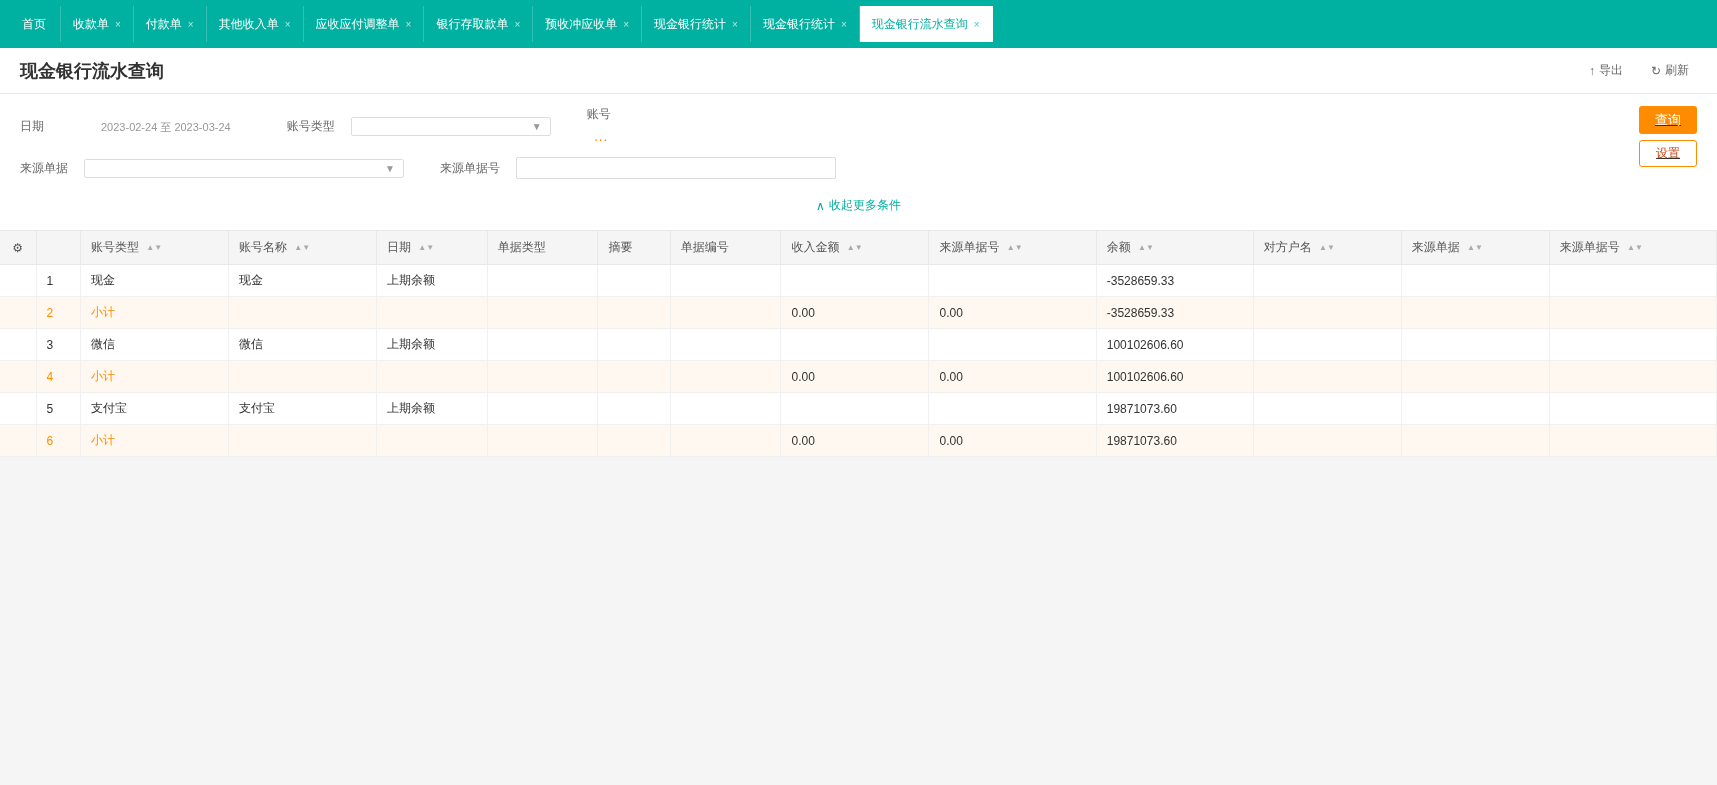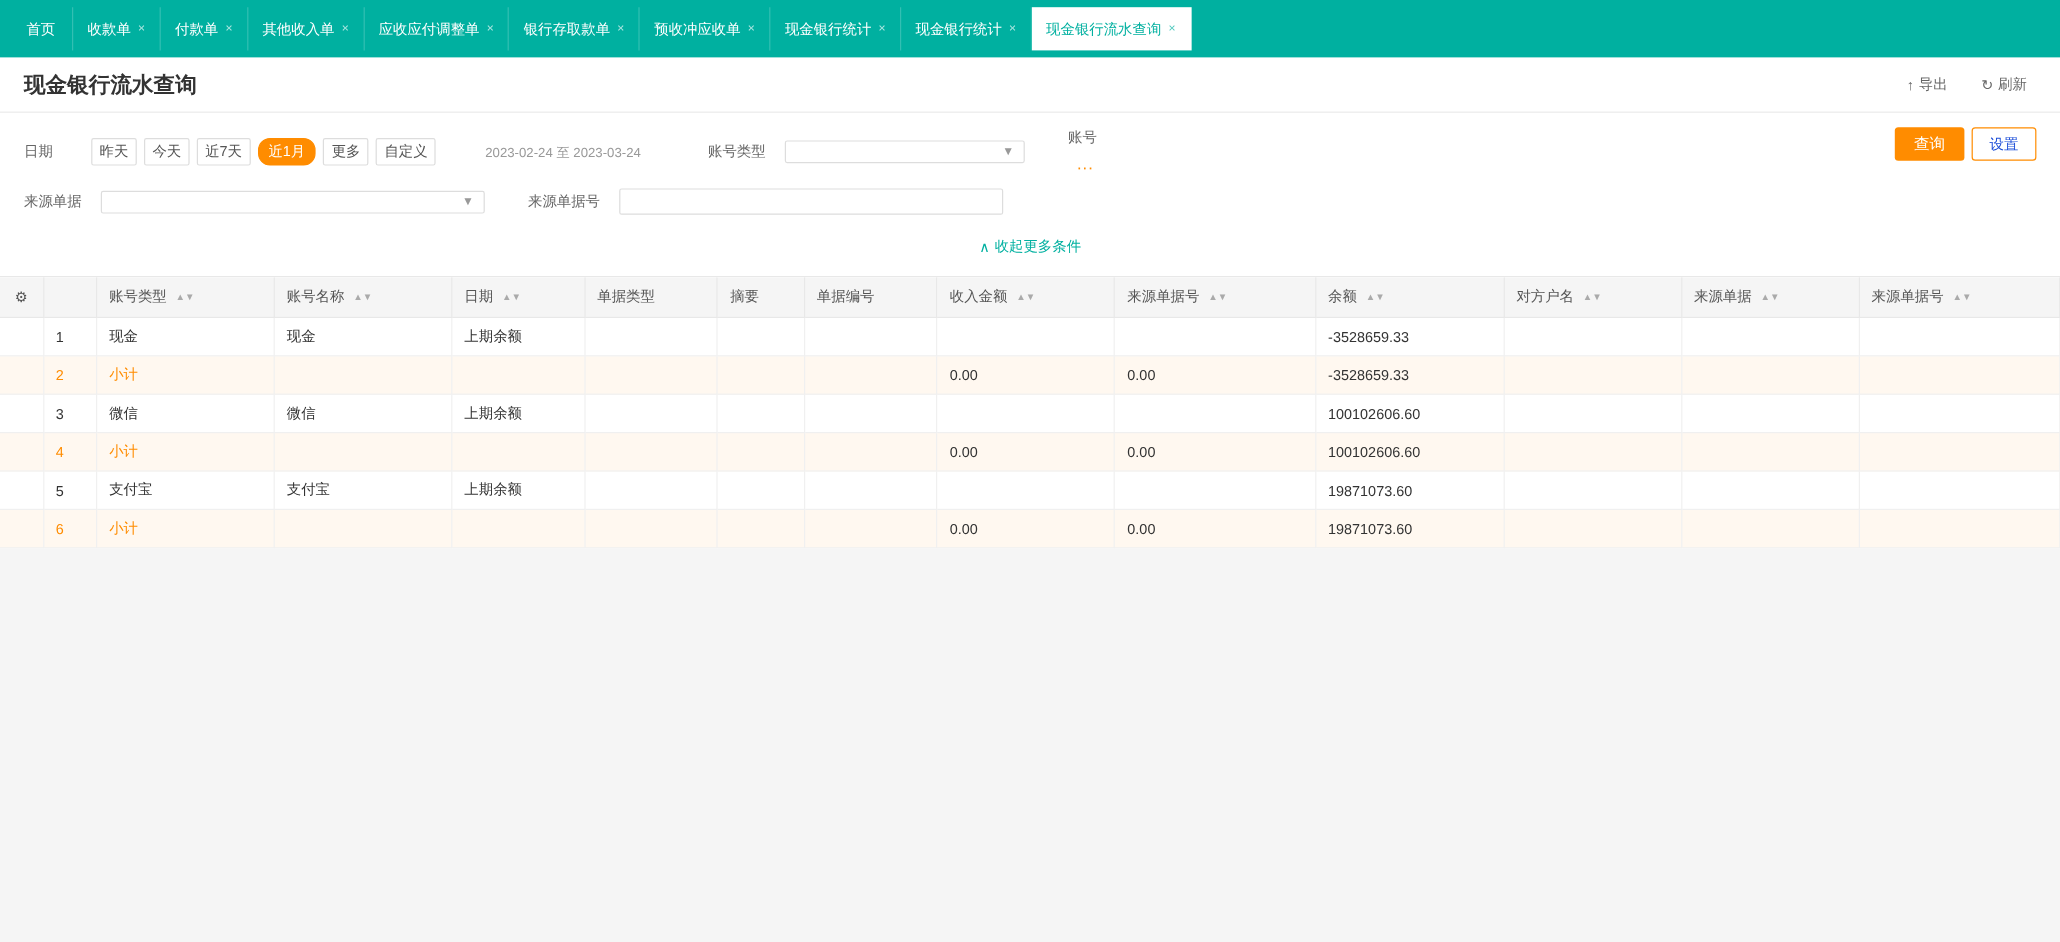--- a/index.html
+++ b/index.html
@@ -144,21 +144,21 @@
       background: #ff8c00;
       color: #fff;
       border: none;
       border-radius: 3px;
       padding: 5px 16px;
       font-size: 13px;
       cursor: pointer;
     }
     .settings-btn {
       background: #fff;
-      color: #1d4ed8;
+      color: #c2410c;
       border: 1px solid #ff8c00;
       border-radius: 3px;
       padding: 4px 14px;
       font-size: 12px;
       cursor: pointer;
     }
 
     .collapse-bar {
       text-align: center;
       padding: 4px;
@@ -238,24 +238,25 @@
     .top-filter-wrapper {
       display: flex;
       align-items: flex-start;
       gap: 0;
     }
     .filters-main {
       flex: 1;
     }
     .filters-side {
       display: flex;
-      flex-direction: row;
+      flex-direction: column;
       gap: 6px;
       padding-left: 20px;
       padding-top: 0;
+      text-decoration: underline;
     }
   </style>
 </head>
 <body>
 
 <nav class="top-nav">
 <div class="nav-item home">
       <span>首页</span>
     </div>
     <div class="nav-item">
@@ -309,28 +310,20 @@
     </button>
   </div>
 </div>
 
 <div class="filter-area">
   <div class="top-filter-wrapper">
     <div class="filters-main">
 
       <div class="filter-row">
         <span class="filter-label">日期</span>
-        <div class="date-options">
-          <button class="date-btn">昨天</button>
-          <button class="date-btn">今天</button>
-          <button class="date-btn">近7天</button>
-          <button class="date-btn active">近1月</button>
-          <button class="date-btn">更多</button>
-          <button class="date-btn">自定义</button>
-        </div>
         <div style="display:flex;flex-direction:column;gap:0;margin-left:0">
           <div class="date-range">2023-02-24 至 2023-03-24</div>
         </div>
 
         <div style="margin-left:40px;display:flex;align-items:center;gap:8px;">
           <span class="filter-label" style="min-width:56px;">账号类型</span>
           <div class="filter-select" style="min-width:200px;">
             <span></span>
             <span class="arrow">▼</span>
           </div>

